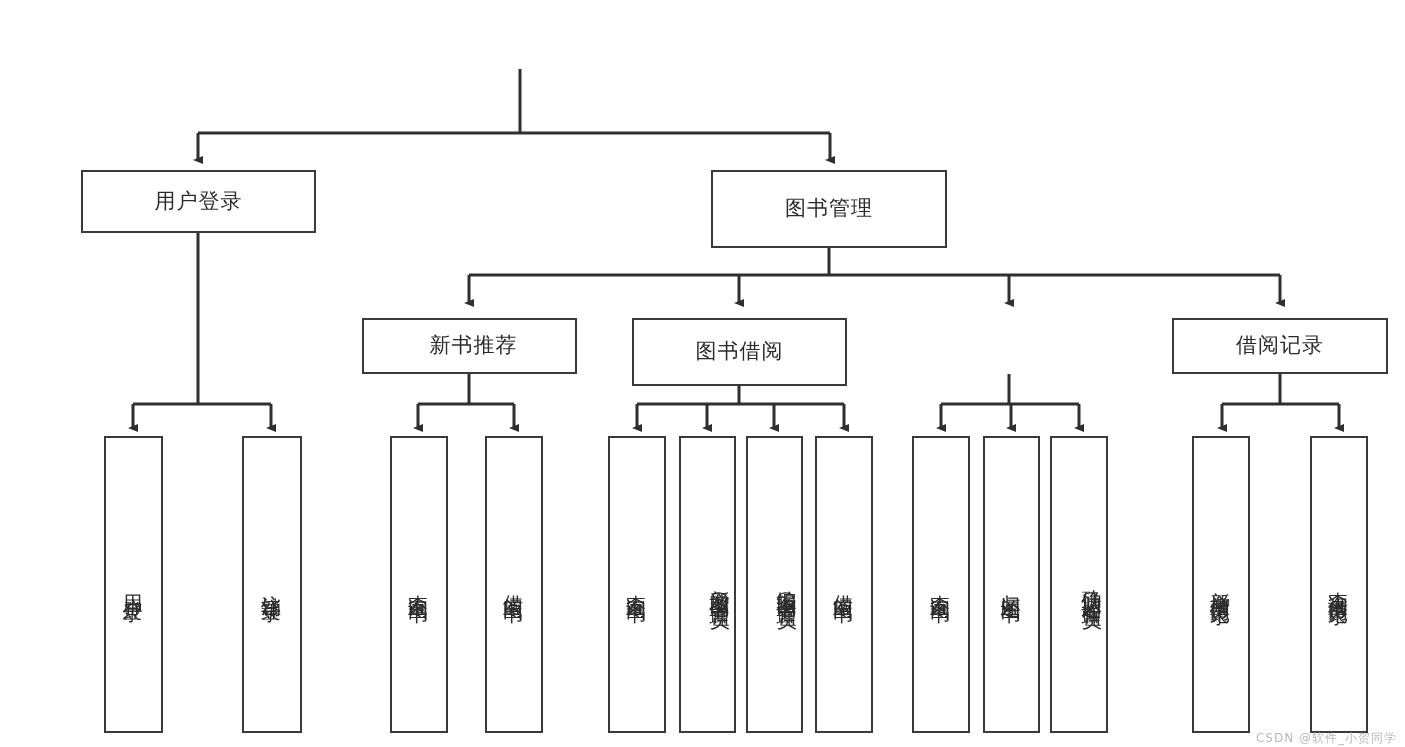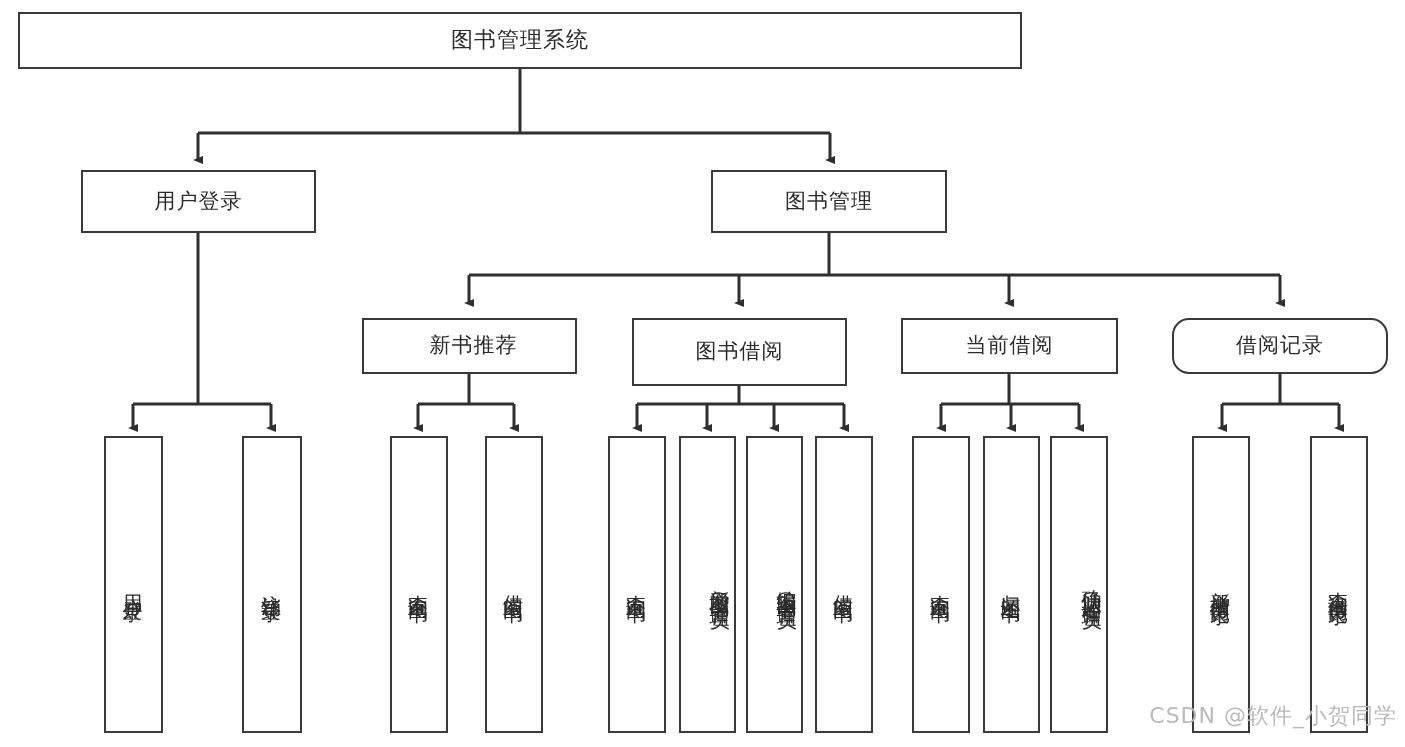--- a/index.html
+++ b/index.html
@@ -59,22 +59,22 @@
   }
   .vtext {
     writing-mode: vertical-rl;
     text-orientation: upright;
     display: block;
     white-space: nowrap;
   }
   .watermark {
     position: absolute;
     right: 8px;
-    bottom: 16px;
-    font-size: 22px;
+    bottom: 0;
+    font-size: 12px;
     color: #b9b9b9;
     letter-spacing: 1px;
     z-index: 3;
     white-space: nowrap;
   }
 </style>
 </head>
 <body>
 
 <div id="canvas">
@@ -122,29 +122,27 @@
       <path d="M1011,404 L1011,428" marker-end="url(#arrow)"></path>
       <path d="M1079,404 L1079,428" marker-end="url(#arrow)"></path>
 
       <path d="M1280,374 L1280,404"></path>
       <path d="M1222,404 L1339,404"></path>
       <path d="M1222,404 L1222,428" marker-end="url(#arrow)"></path>
       <path d="M1339,404 L1339,428" marker-end="url(#arrow)"></path>
     </g>
   </svg>
 
-  <div class="node h root" style="left:18px; top:12px; width:1004px; height:57px;">图书管理系统</div>
 
   <div class="node h" style="left:81px; top:170px; width:235px; height:63px;">用户登录</div>
-  <div class="node h" style="left:711px; top:170px; width:236px; height:63px;">图书管理</div>
+  <div class="node h" style="left:711px; top:170px; width:236px; height:78px;">图书管理</div>
 
   <div class="node h" style="left:362px; top:318px; width:215px; height:56px;padding-left:8px;">新书推荐</div>
   <div class="node h" style="left:632px; top:318px; width:215px; height:68px;">图书借阅</div>
-  <div class="node h" style="left:901px; top:318px; width:217px; height:56px;">当前借阅</div>
-  <div class="node h" style="left:1172px; top:318px; width:216px; height:56px;border-radius:17px;">借阅记录</div>
+  <div class="node h" style="left:1172px; top:318px; width:216px; height:56px;">借阅记录</div>
 
   <div class="node v mid" style="left:104px; top:436px; width:59px; height:297px;">
     <span class="vtext">用户登录</span>
   </div>
   <div class="node v mid" style="left:242px; top:436px; width:60px; height:297px;">
     <span class="vtext">注销登录</span>
   </div>
 
   <div class="node v mid" style="left:390px; top:436px; width:58px; height:297px;">
     <span class="vtext">查询图书</span>

